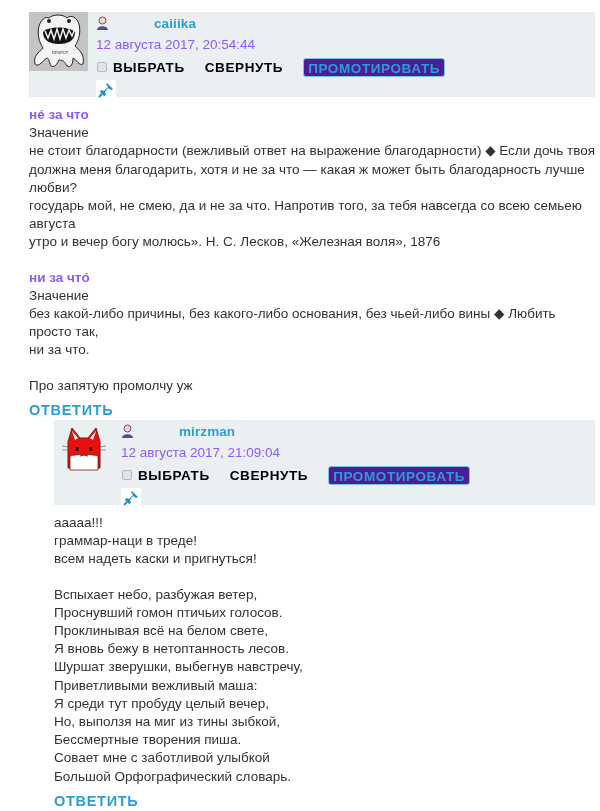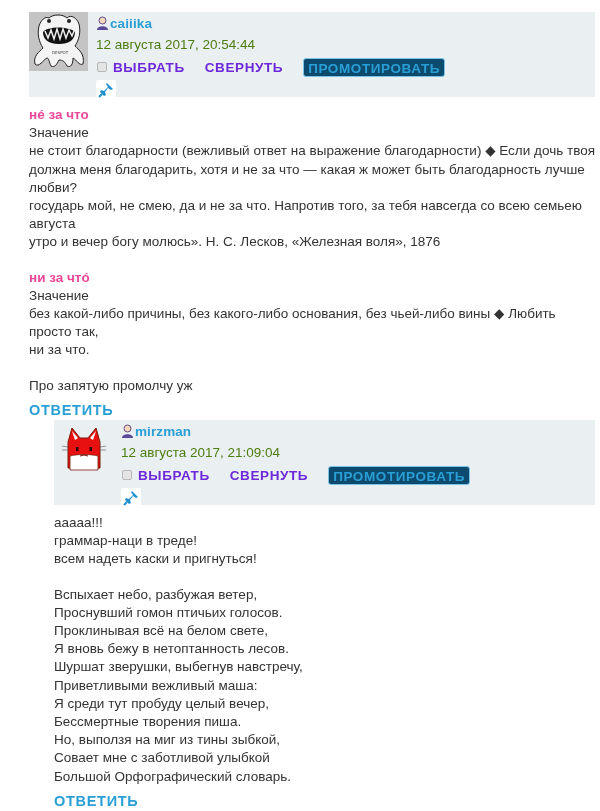--- a/index.html
+++ b/index.html
@@ -18,46 +18,46 @@
   }
   .avatar {
     position: absolute; left: 0; top: 0;
     width: 59px; height: 59px;
     overflow: hidden;
   }
   .c1 .avatar { background: #c8c8c8; }
   .c2 .avatar { background: #eaeff2; }
 
   .meta { position: absolute; left: 67px; top: 2px; right: 0; }
-  .user-row { height: 18px; display: flex; align-items: center; }
+  .user-row { height: 18px; display: flex; align-items: center; gap: 44px; }
   .user-icon { width: 13px; height: 14px; display: inline-block; margin-right: 1px; }
   .username { color: #2a9fd6; font-size: 13.5px; font-weight: 600; letter-spacing: 0.1px; }
-  .date { font-size: 13.5px; color: #4d7c0f; height: 20px; line-height: 22px; margin-top: 2px; }
+  .date { font-size: 13.5px; color: #8b5cf6; height: 20px; line-height: 22px; margin-top: 2px; }
   .actions { display: flex; align-items: center; height: 22px; margin-top: 2px; }
   .checkbox {
     width: 10px; height: 10px; border: 1px solid #b8b8b8; border-radius: 2px;
     background: #e4e4e4; margin-right: 6px; margin-left: 1px;
   }
   .action-link {
-    color: #6d28d9; font-weight: 700; font-size: 13.5px; letter-spacing: 0.6px;
+    color: #000000; font-weight: 700; font-size: 13.5px; letter-spacing: 0.6px;
     margin-right: 20px; text-transform: uppercase;
   }
   .promo-btn {
     color: #2a9fd6; font-weight: 700; font-size: 13.5px; letter-spacing: 0.6px;
     border: 1px solid #7cc4e6; border-radius: 3px; padding: 1px 4px 0 4px;
-    background: #0c4a6e; height: 19px; line-height: 17px;
+    background: #4c1d95; height: 19px; line-height: 17px;
   }
   .pin-btn {
     width: 20px; height: 20px; background: #ffffff; border-radius: 2px;
     display: flex; align-items: center; justify-content: center; margin-top: 2px;
   }
 
   .body { padding-top: 9px; font-size: 13.5px; line-height: 18.2px; color: #333; }
   .body p { white-space: pre-line; }
-  .term { font-weight: 700; color: #ec4899; }
+  .term { font-weight: 700; color: #8b5cf6; }
   .gap { height: 17px; }
   .reply {
     color: #2a9fd6; font-weight: 700; font-size: 14.5px; letter-spacing: 0.7px;
     display: inline-block; margin-top: 6px;
   }
   .c1 .body { margin-left: 0; }
 </style>
 </head>
 <body>
 
@@ -164,19 +164,19 @@
     <p>граммар-наци в треде!</p>
     <p>всем надеть каски и пригнуться!</p>
     <div class="gap"></div>
     <p>Вспыхает небо, разбужая ветер,</p>
     <p>Проснувший гомон птичьих голосов.</p>
     <p>Проклинывая всё на белом свете,</p>
     <p>Я вновь бежу в нетоптанность лесов.</p>
     <p>Шуршат зверушки, выбегнув навстречу,</p>
     <p>Приветливыми вежливый маша:</p>
     <p>Я среди тут пробуду целый вечер,</p>
+    <p>Но, выползя на миг из тины зыбкой,</p>
     <p>Бессмертные творения пиша.</p>
-    <p>Но, выползя на миг из тины зыбкой,</p>
     <p>Совает мне с заботливой улыбкой</p>
     <p>Большой Орфографический словарь.</p>
     <span class="reply">ОТВЕТИТЬ</span>
   </div>
 </div>
 
 </body></html>

